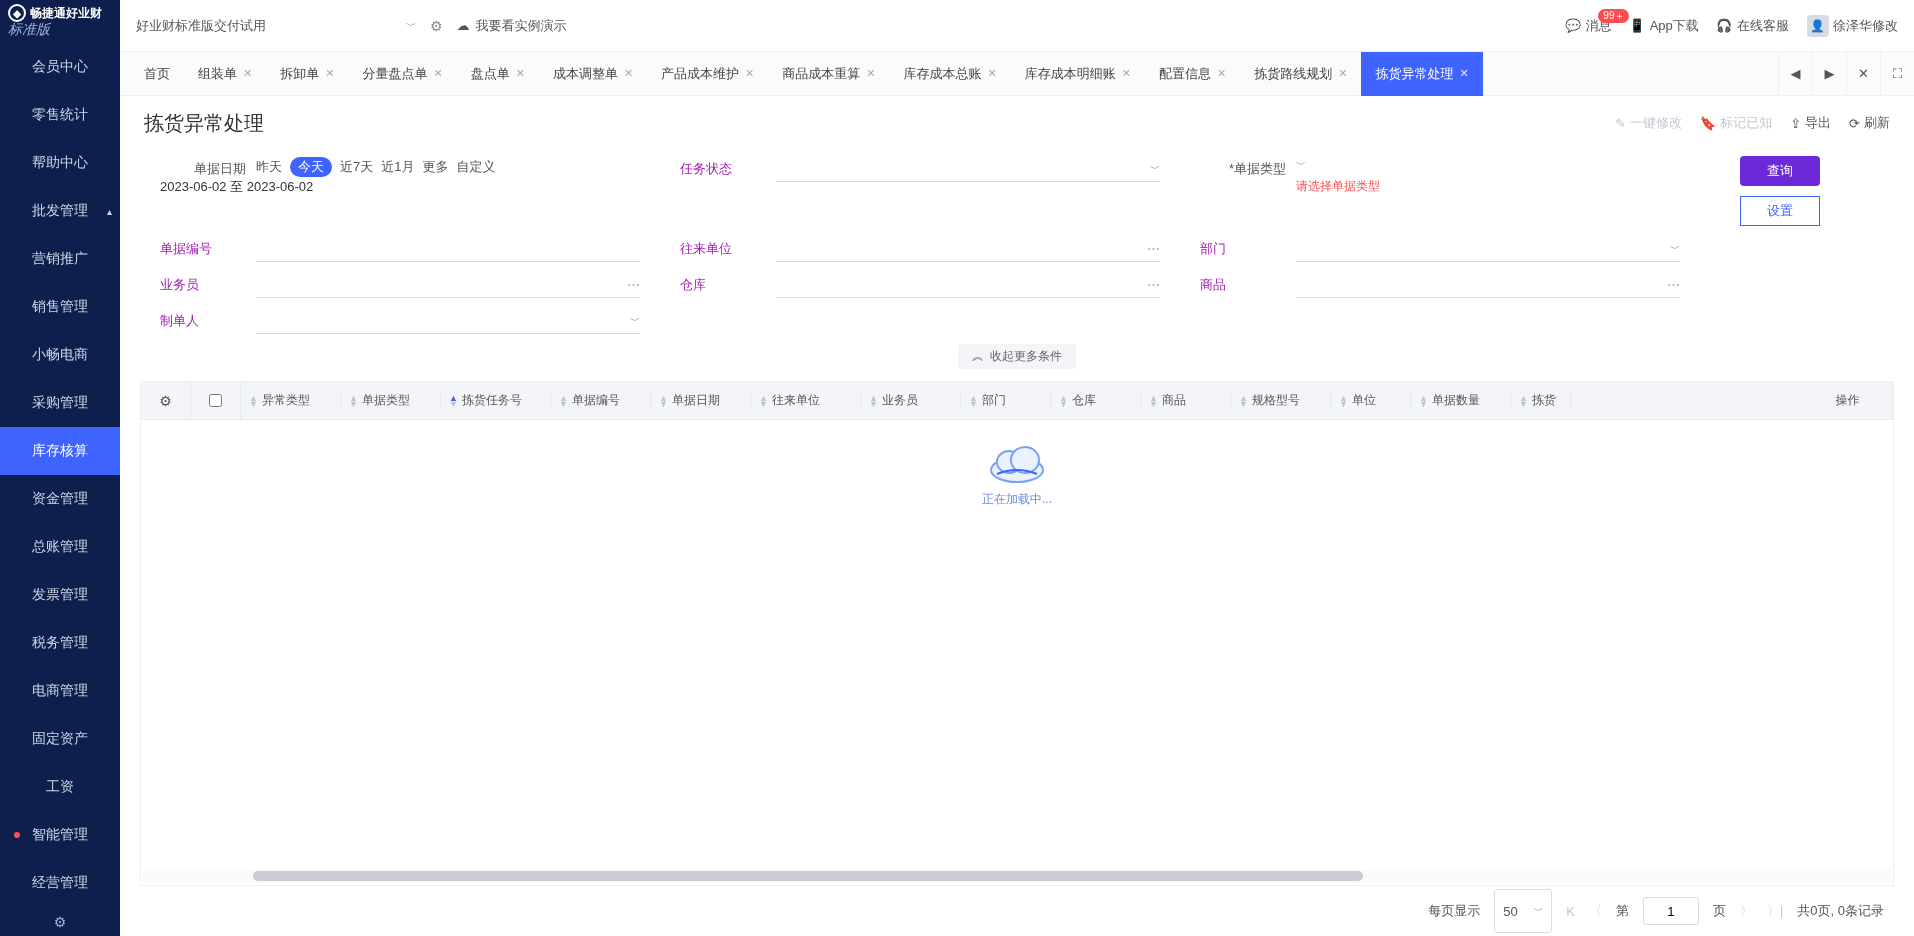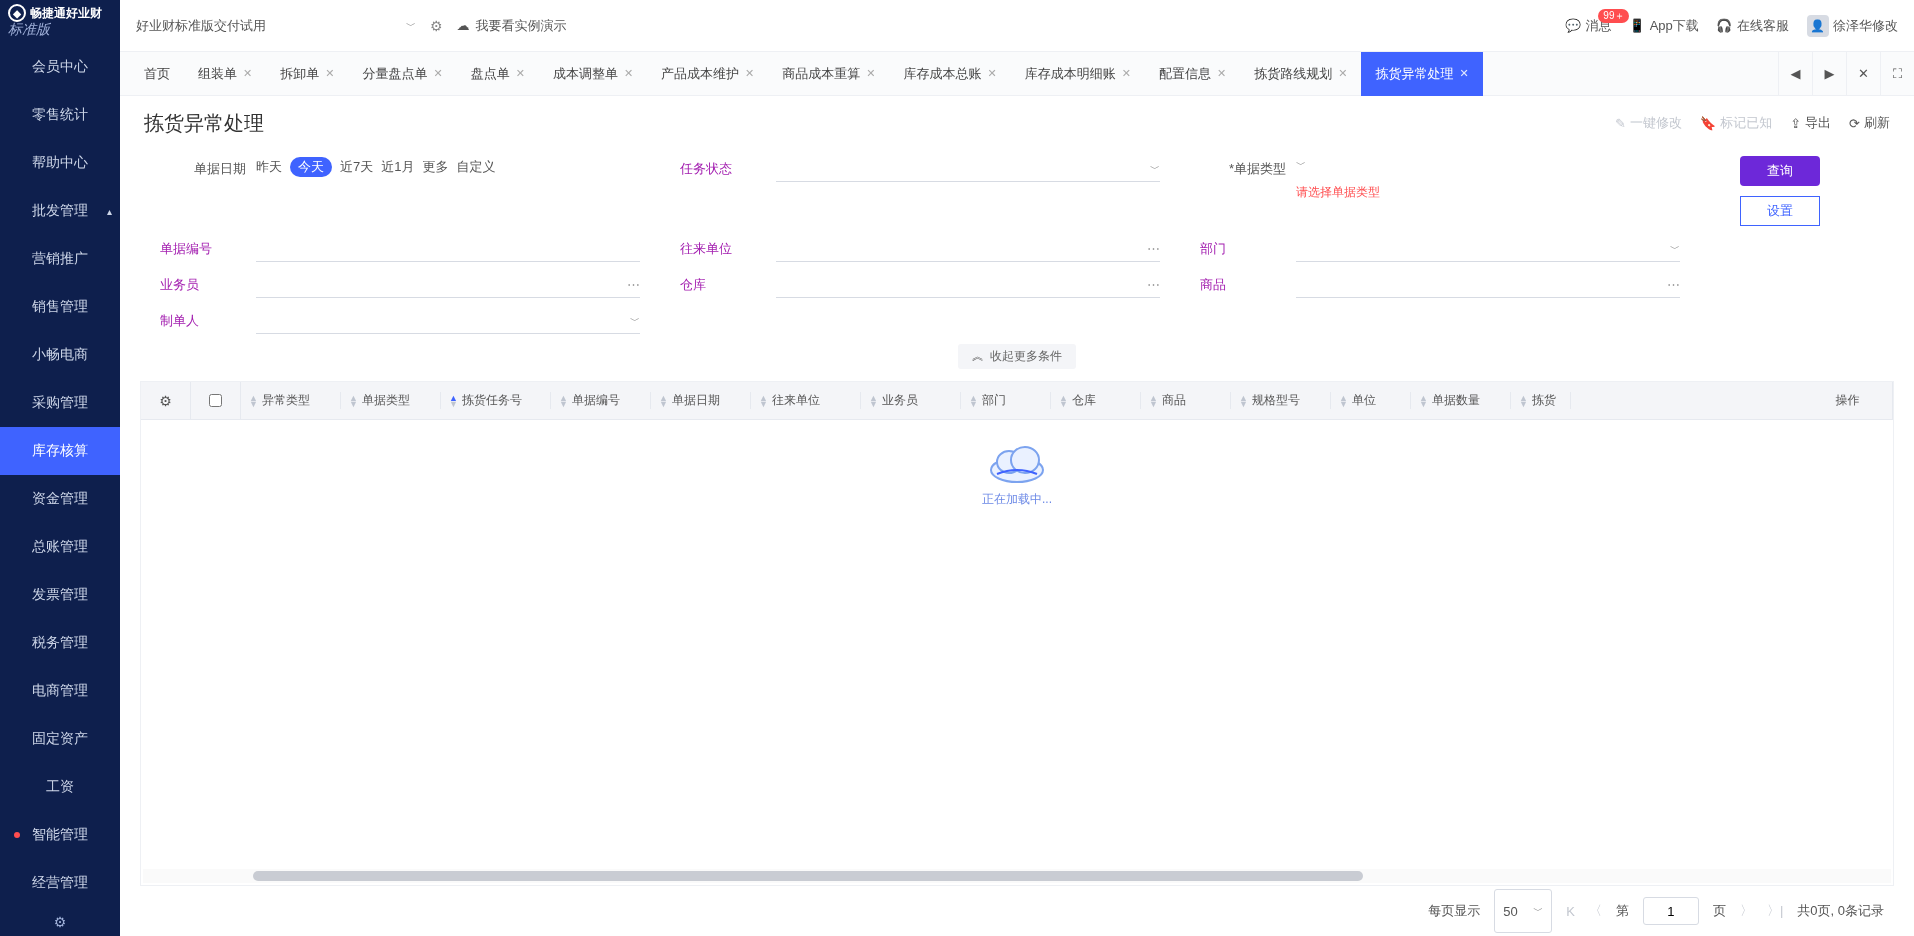--- a/index.html
+++ b/index.html
@@ -44,21 +44,21 @@
   .pa-en{color:#555;display:flex;align-items:center;gap:4px;cursor:pointer;}
   
   .filters{padding:6px 40px 4px 40px;background:#fff;}
   .frow{display:flex;gap:40px;margin-bottom:10px;align-items:flex-start;}
   .fcell{display:flex;align-items:flex-start;width:480px;}
   .fcell .lbl{width:86px;text-align:left;color:#a21caf;font-size:13px;padding-top:4px;}
   .fcell .ctrl{flex:1;margin-left:10px;border-bottom:1px solid #d7dbe3;height:26px;display:flex;align-items:center;justify-content:flex-end;color:#888;}
   .datechips{display:flex;align-items:center;gap:8px;flex-wrap:wrap;font-size:13px;}
   .chip{color:#555;cursor:pointer;}
   .chip.on{background:#3f63ff;color:#fff;border-radius:10px;padding:1px 8px;}
-  .errmsg{color:#ff4d4f;font-size:12px;margin-left:96px;margin-top:6px;}
+  .errmsg{color:#ff4d4f;font-size:12px;margin-left:96px;margin-top:0;}
   .side-btns{width:100px;display:flex;flex-direction:column;gap:10px;align-items:flex-end;}
   .btn-primary{background:#6d28d9;color:#fff;border:none;border-radius:4px;height:30px;width:80px;font-size:13px;cursor:pointer;}
   .btn-outline{background:#fff;color:#3f63ff;border:1px solid #3f63ff;border-radius:0;height:30px;width:80px;font-size:13px;cursor:pointer;}
   .collapse-bar{display:flex;justify-content:center;margin:4px 0 8px 0;}
   .collapse-btn{background:#f4f5f8;color:#666;border-radius:3px;padding:4px 14px;font-size:12px;cursor:pointer;display:flex;align-items:center;gap:6px;}
   
   .table-wrap{flex:1;margin:0 20px;border:1px solid #eef0f4;display:flex;flex-direction:column;min-height:0;background:#fff;}
   .thead{display:flex;background:#f4f5f8;border-bottom:1px solid #e6e9ef;height:38px;align-items:center;font-size:12px;color:#555;}
   .th{border-right:1px solid #e6e9ef;height:100%;display:flex;align-items:center;justify-content:flex-start;padding:0 8px;gap:4px;flex-shrink:0;}
   .th.center{justify-content:center;}
@@ -240,20 +240,21 @@
             <div class="lbl" style="width:86px;text-align:right;color:#555;padding-top:4px;">单据日期</div>
             <div class="datechips" style="margin-left:10px;" id="chips-host">
                 <span class="chip">昨天</span>
                 <span class="chip on">今天</span>
                 <span class="chip">近7天</span>
                 <span class="chip">近1月</span>
                 <span class="chip">更多</span>
                 <span class="chip">自定义</span>
               </div>
           </div>
+          <div class="sub">2023-06-02 至 2023-06-02</div>
         </div>
         <div class="fcell">
           <div class="lbl">任务状态</div>
           <div class="ctrl">
               <span class="chev">﹀</span>
             </div>
         </div>
         <div style="width:480px">
           <div style="display:flex;">
             <div class="lbl" style="width:86px;text-align:right;color:#555;padding-top:4px;"><span class="req">*</span><span>单据类型</span></div>

